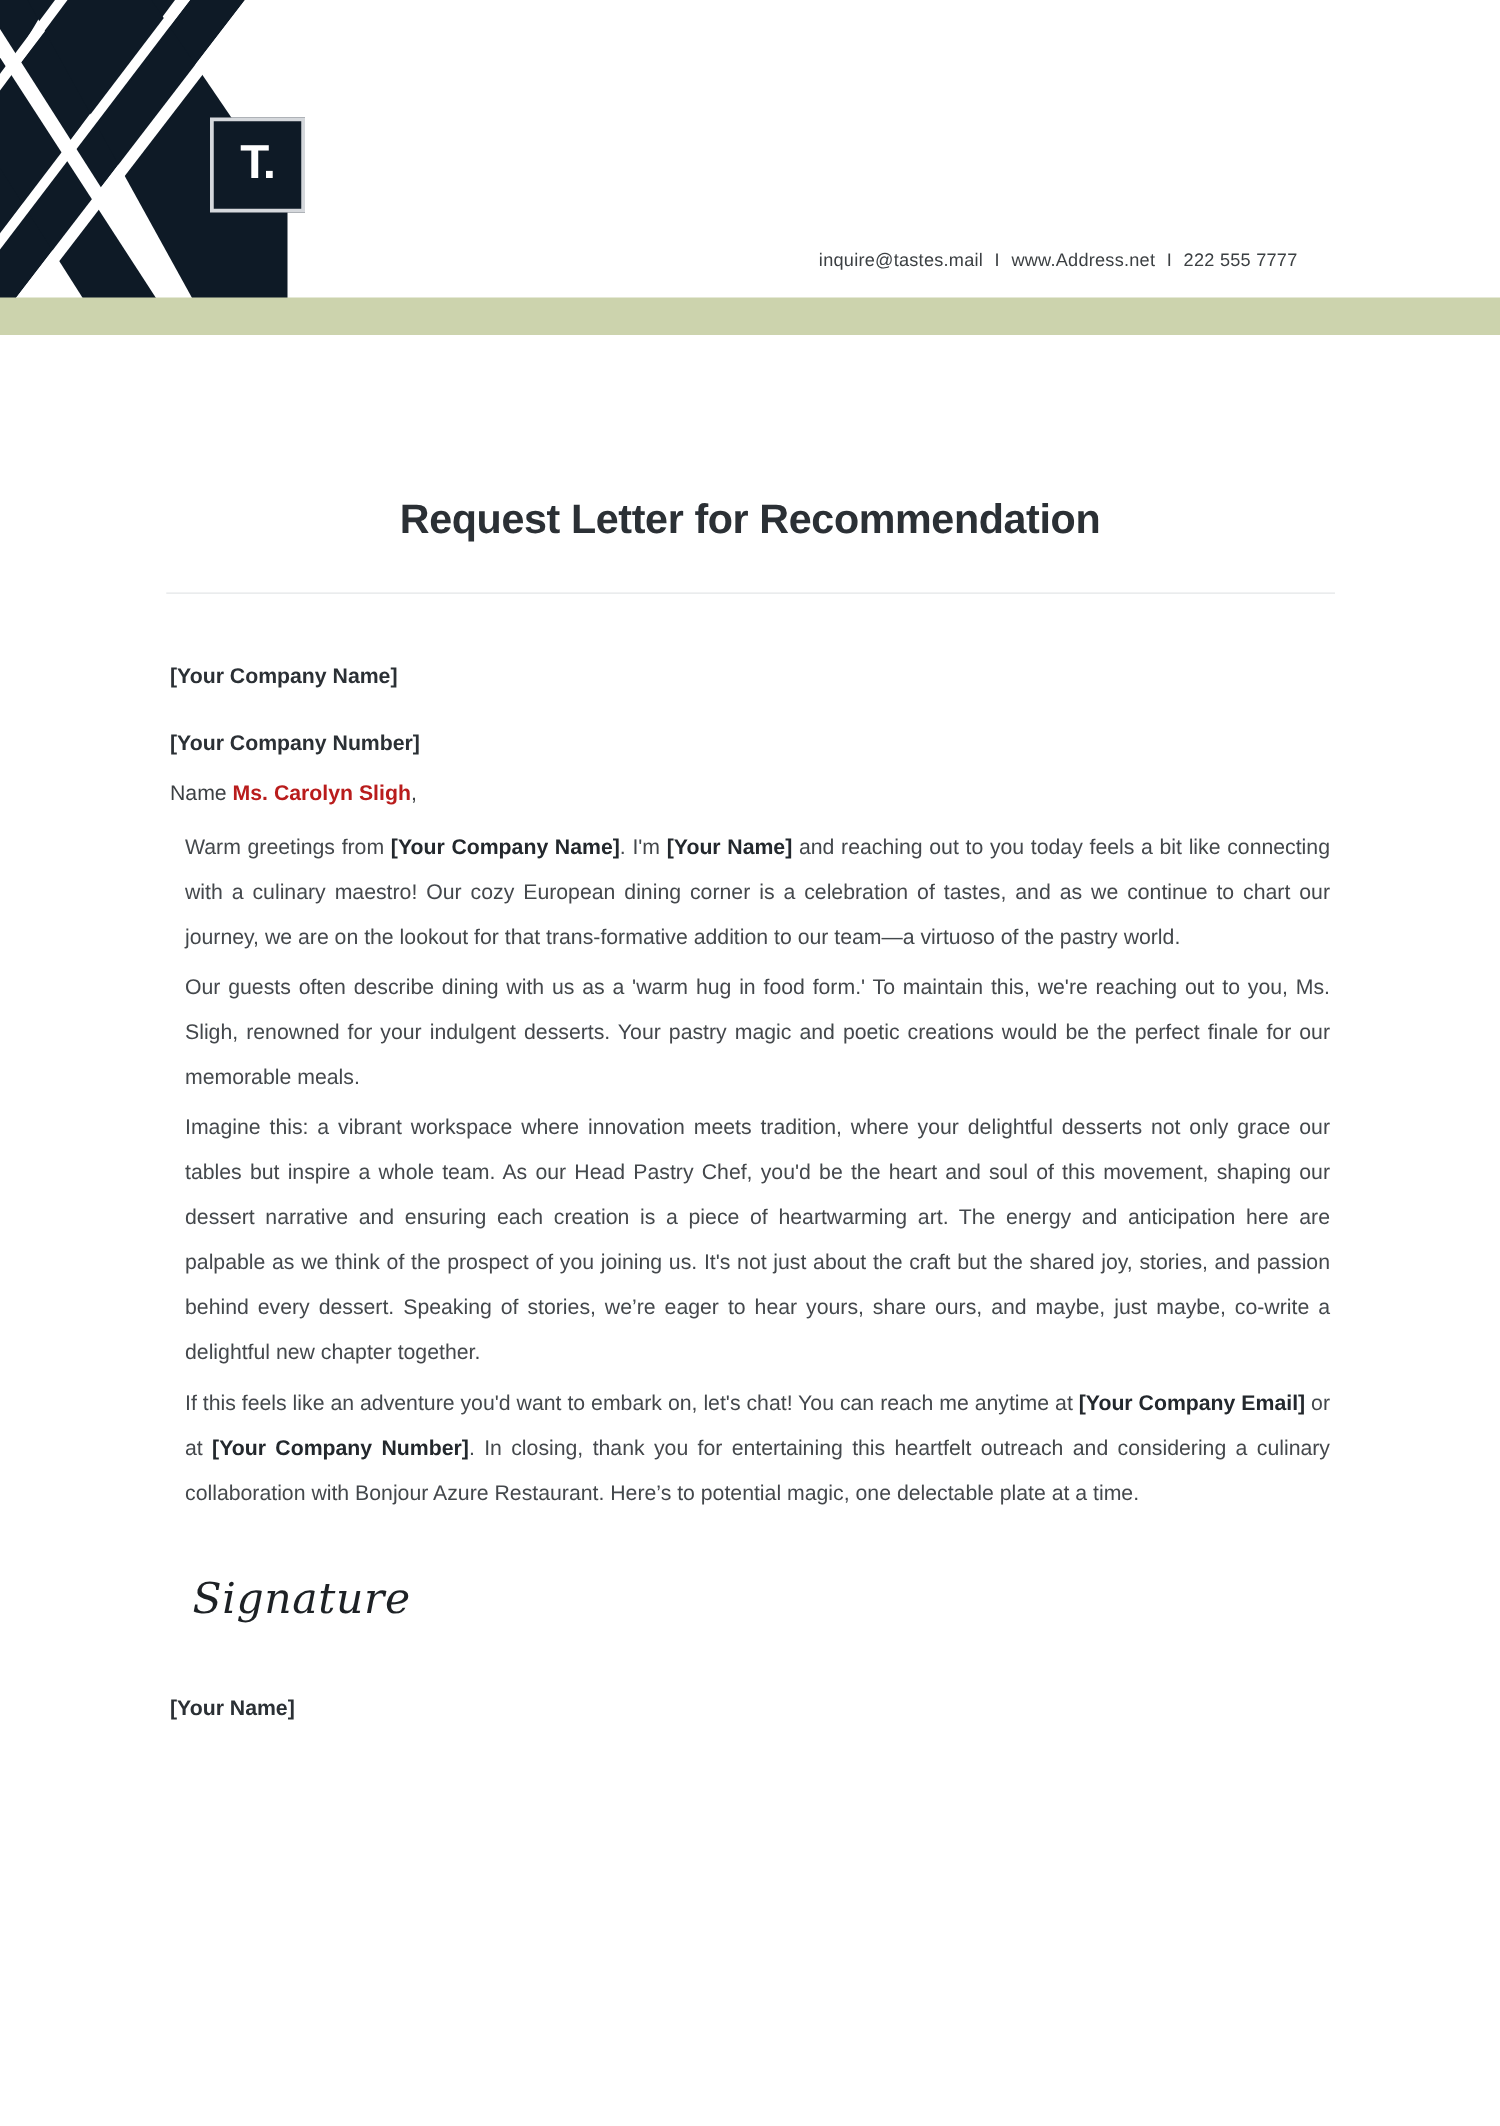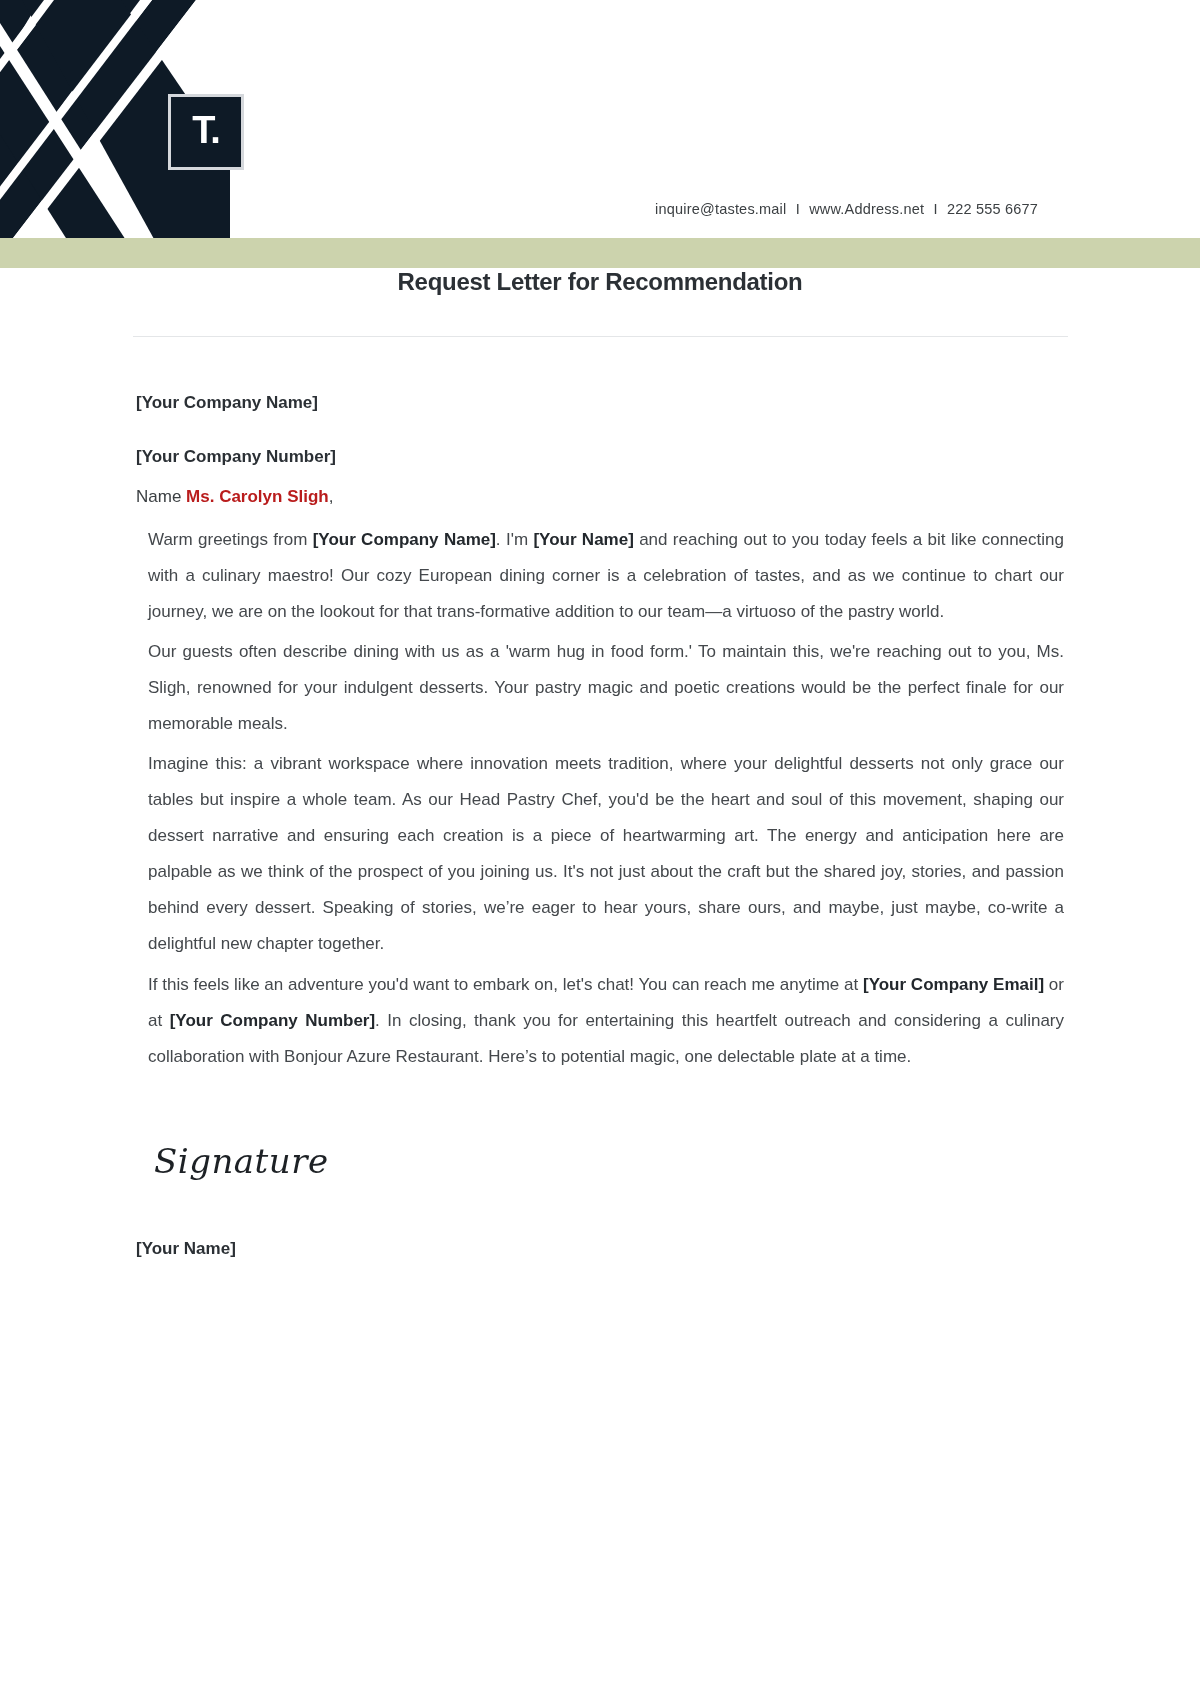--- a/index.html
+++ b/index.html
@@ -82,24 +82,25 @@
   
   .page {
     position: absolute;
     top: 268px;
     left: 0;
     width: 1200px;
   }
 
   .doc-title {
     text-align: center;
-    font-size: 24px;
+    font-size: 33px;
     font-weight: bold;
     color: #2b3035;
     margin: 0;
+    padding-top: 128px;
     letter-spacing: -0.3px;
   }
 
   .divider {
     width: 935px;
     height: 1px;
     background: #e4e6e8;
     margin: 40px auto 0 auto;
   }
 
@@ -134,21 +135,21 @@
   }
   .para b { color: #23282d; }
 
   .para.nojust { text-align: left; }
 
   .signature {
     font-family: "DejaVu Serif", serif;
     font-style: italic;
     font-size: 34px;
     color: #1d2125;
-    margin: 66px 0 0 18px;
+    margin: 46px 0 0 18px;
     letter-spacing: 0.5px;
   }
 
   .signer-name {
     font-weight: bold;
     font-size: 17px;
     color: #2b3035;
     margin: 58px 0 0 0;
   }
 </style>
@@ -179,21 +180,21 @@
 
   <div class="logo-box">
     <span class="logo-mark">T.</span>
   </div>
 
   <div class="contact-line">
     <span>inquire@tastes.mail</span>
     <span class="contact-sep">I</span>
     <span>www.Address.net</span>
     <span class="contact-sep">I</span>
-    <span>222 555 6677</span>
+    <span>222 555 7777</span>
   </div>
 </div>
 
 <div class="page">
 
   <h1 class="doc-title">Request Letter for Recommendation</h1>
 
   <div class="divider"></div>
 
   <div class="content">

